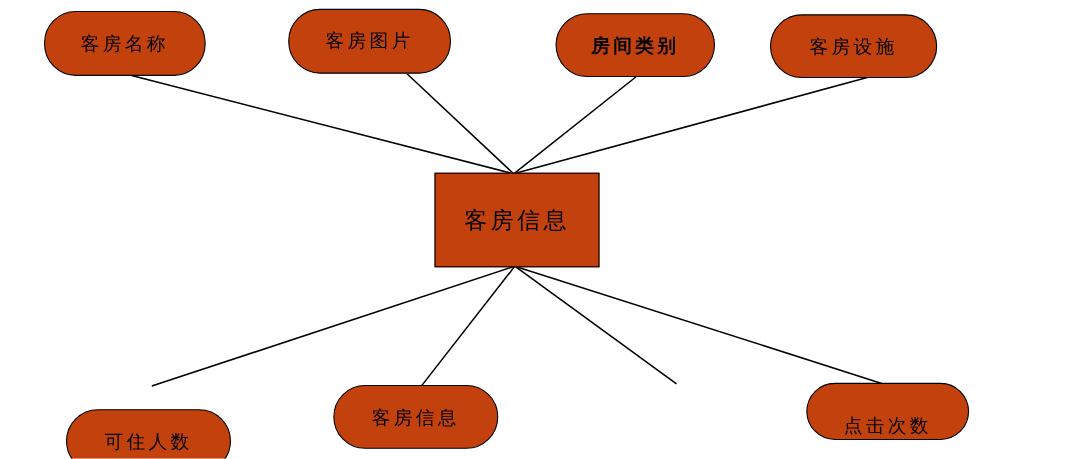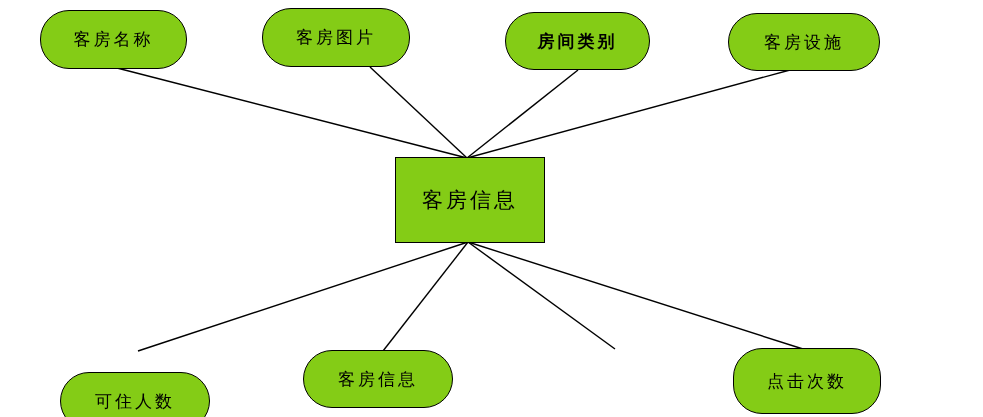--- a/index.html
+++ b/index.html
@@ -22,49 +22,49 @@
     width: 983px;
     height: 417px;
   }
   .connectors line {
     stroke: #000000;
     stroke-width: 1.4;
   }
   .node {
     position: absolute;
     box-sizing: border-box;
-    background: #84cc16;
+    background: #c2410c;
     border: 1.6px solid #000000;
     display: flex;
     align-items: center;
     justify-content: center;
     font-size: 17px;
     color: #000000;
     letter-spacing: 3px;
     white-space: nowrap;
   }
   .pill {
     border-radius: 29px;
   }
   .entity {
     border-radius: 0;
     font-size: 21px;
   }
   
   .n-room-name       { left: 40px;  top: 10px;  width: 147px; height: 59px; }
   .n-room-image      { left: 262px; top: 8px;   width: 148px; height: 59px; justify-content: center; }
   .n-room-type       { left: 505px; top: 12px;  width: 145px; height: 58px; font-weight: bold; }
-  .n-room-facilities { left: 728px; top: 13px;  width: 152px; height: 58px; }
+  .n-room-facilities { left: 700px; top: 13px;  width: 152px; height: 58px; }
   
   .n-room-info       { left: 395px; top: 157px; width: 150px; height: 86px; }
   
   .n-occupancy       { left: 60px;  top: 360px; width: 150px; height: 58px; margin-top: 12px; }
   .n-room-count      { left: 303px; top: 350px; width: 150px; height: 58px; }
   .n-room-price      { left: 540px; top: 348px; width: 150px; height: 58px; }
-  .n-click-count     { left: 733px; top: 348px; width: 148px; height: 66px; }
+  .n-click-count     { left: 733px; top: 348px; width: 148px; height: 52px; align-items: flex-end; }
   .watermark {
     position: absolute;
     left: 819px;
     top: 387px;
     font-family: "Liberation Sans", sans-serif;
     font-size: 16px;
     letter-spacing: 0.5px;
     color: #c6c6c6;
     white-space: nowrap;
   }

